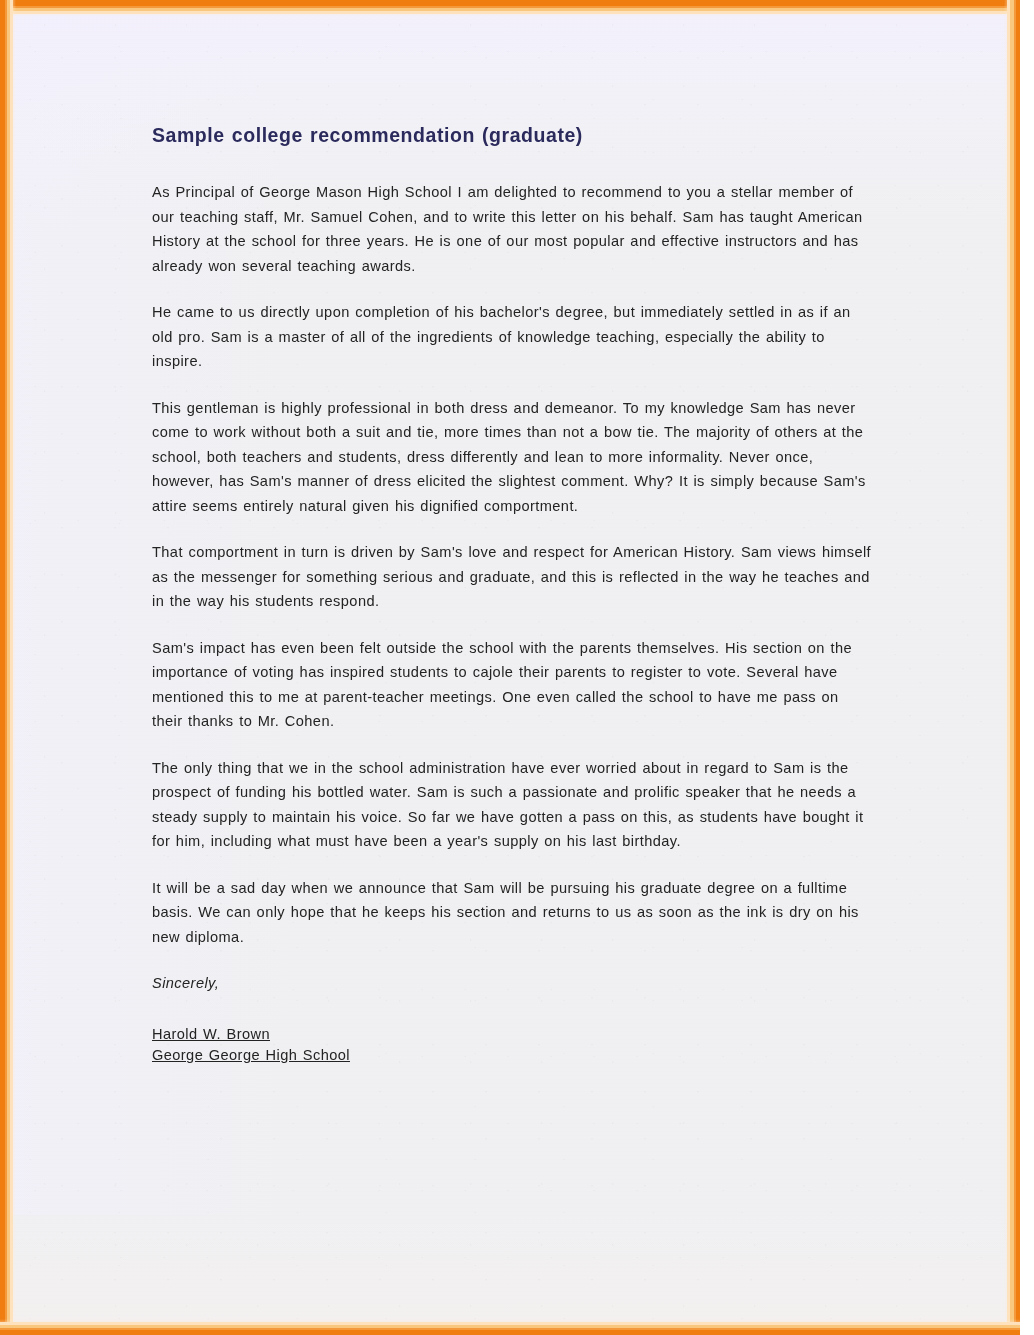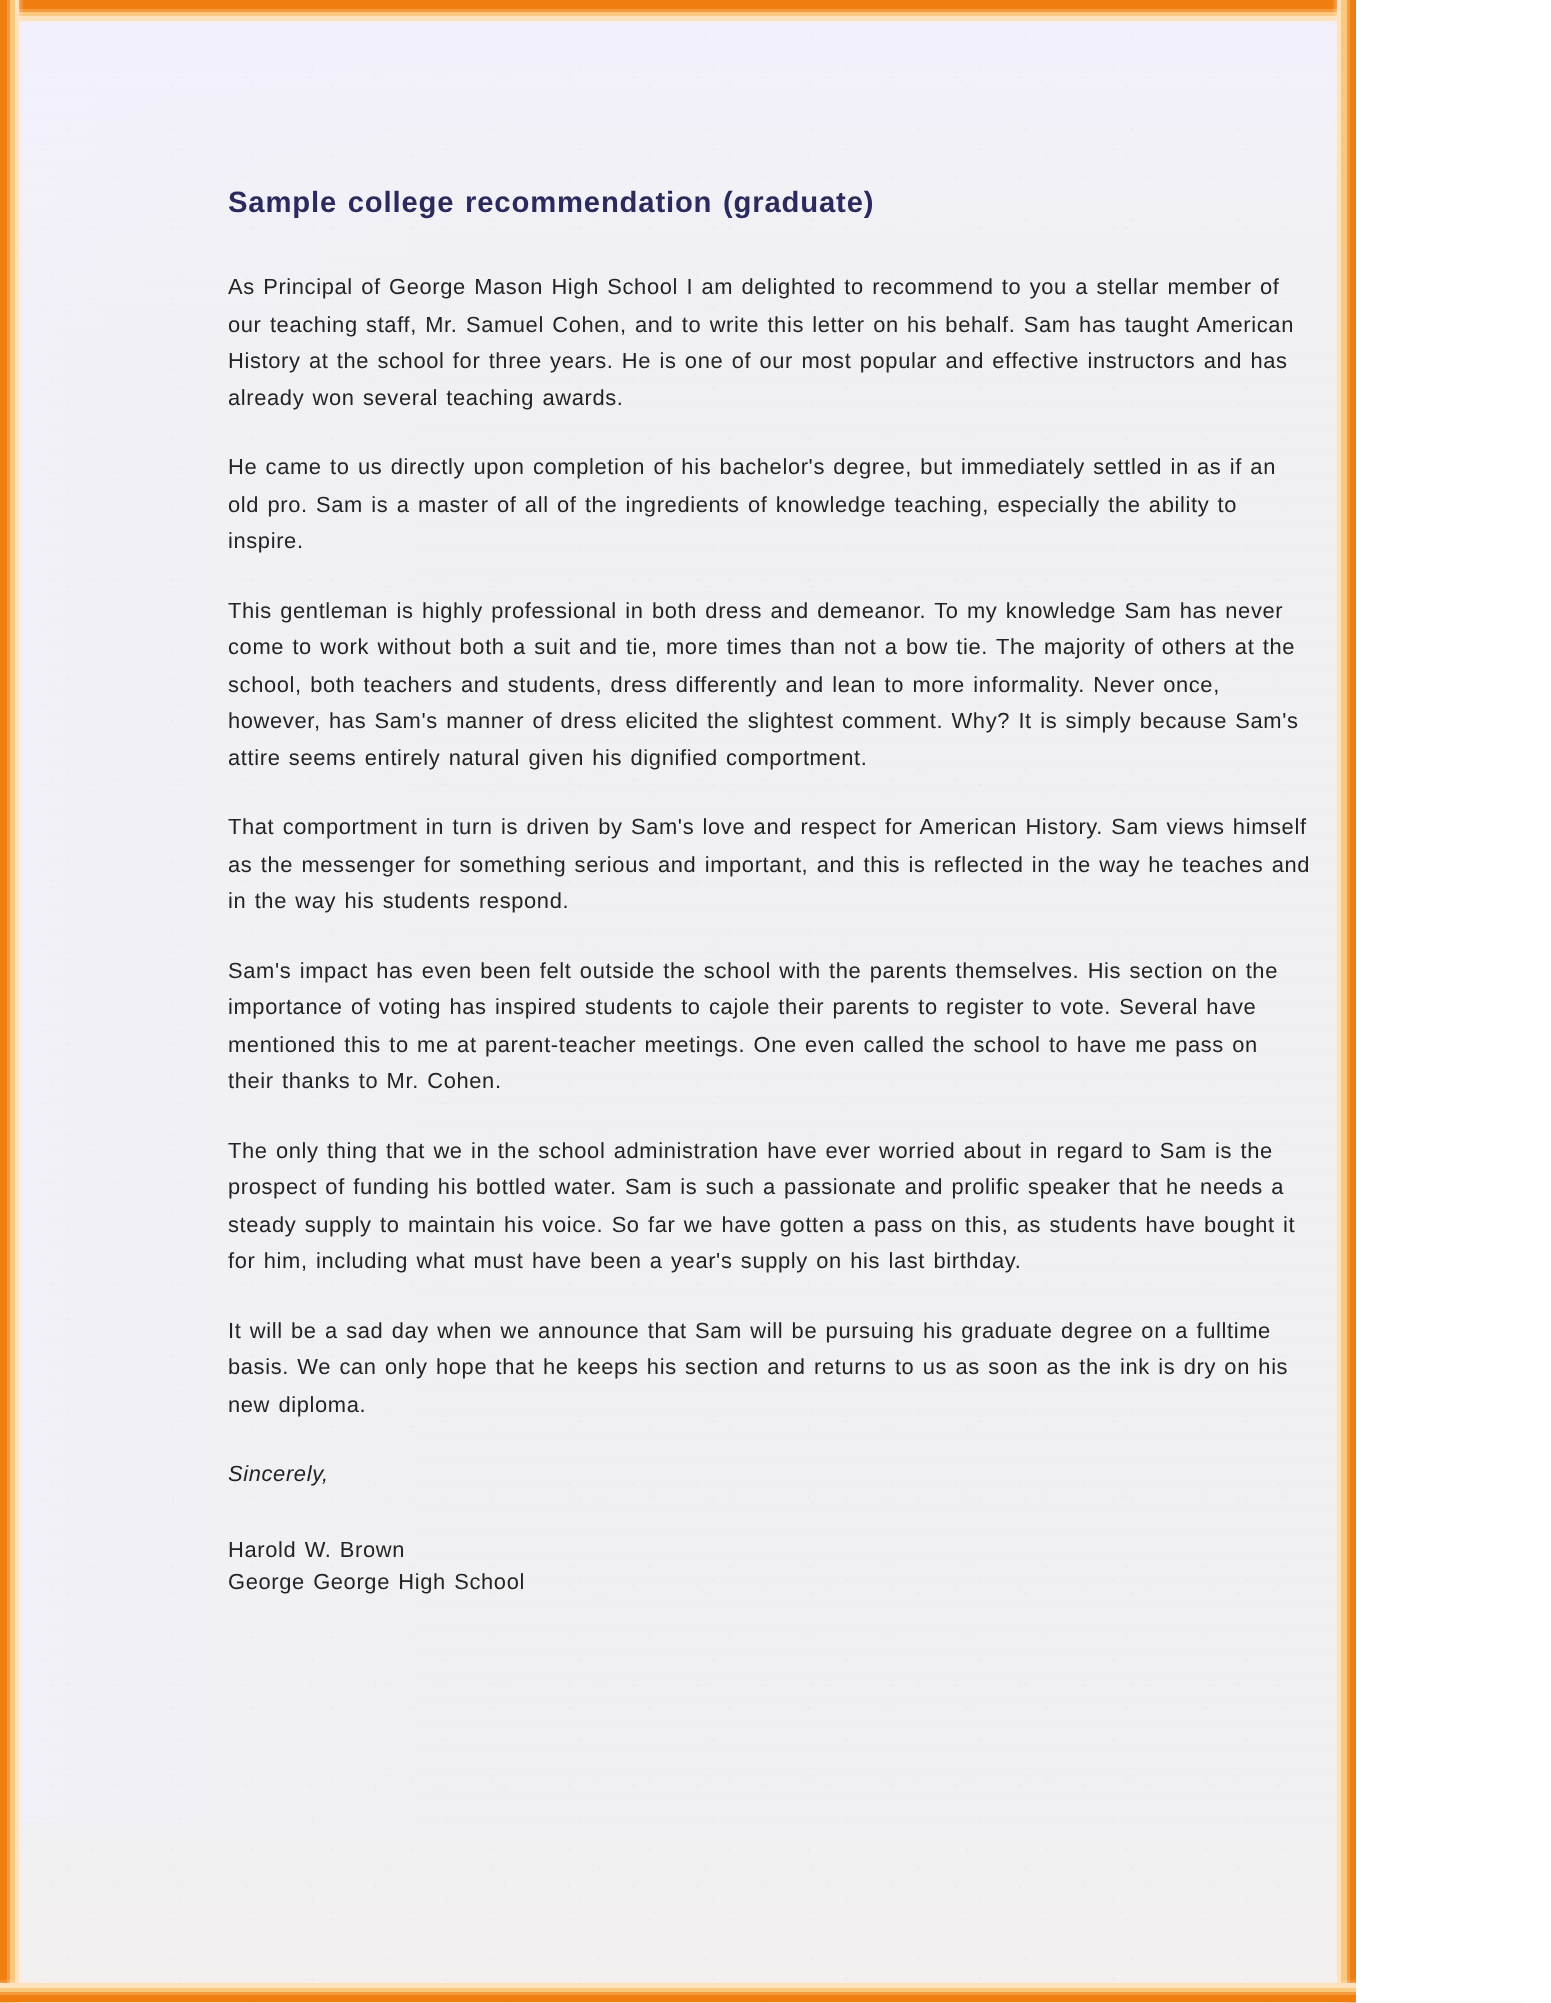--- a/index.html
+++ b/index.html
@@ -10,21 +10,21 @@
     width: 1034px;
     height: 1335px;
     background: #ffffff;
     font-family: "Liberation Sans", sans-serif;
     overflow: hidden;
   }
 
   
   .scan-page {
     position: relative;
-    width: 904px;
+    width: 1020px;
     height: 1335px;
     box-sizing: border-box;
     background: #f0f0f2;
     overflow: hidden;
   }
 
   
   .scan-tint-top {
     position: absolute;
     left: 0;
@@ -132,20 +132,21 @@
   .salutation {
     margin-bottom: 26px;
   }
   .closing {
     margin-top: 6px;
     margin-bottom: 28px;
     font-style: italic;
   }
   .signature-block .letter-line {
     line-height: 21px;
+    text-decoration: underline;
   }
 
   
   .scan-noise {
     position: absolute;
     inset: 0;
     z-index: 4;
     pointer-events: none;
     opacity: 0.05;
     background-image:
@@ -184,21 +185,21 @@
 
     <h1 class="letter-title">Sample college recommendation (graduate)</h1>
 
 
     <p class="letter-para">As Principal of George Mason High School I am delighted to recommend to you a stellar member of our teaching staff, Mr. Samuel Cohen, and to write this letter on his behalf. Sam has taught American History at the school for three years. He is one of our most popular and effective instructors and has already won several teaching awards.</p>
 
     <p class="letter-para">He came to us directly upon completion of his bachelor's degree, but immediately settled in as if an old pro. Sam is a master of all of the ingredients of knowledge teaching, especially the ability to inspire.</p>
 
     <p class="letter-para">This gentleman is highly professional in both dress and demeanor. To my knowledge Sam has never come to work without both a suit and tie, more times than not a bow tie. The majority of others at the school, both teachers and students, dress differently and lean to more informality. Never once, however, has Sam's manner of dress elicited the slightest comment. Why? It is simply because Sam's attire seems entirely natural given his dignified comportment.</p>
 
-    <p class="letter-para">That comportment in turn is driven by Sam's love and respect for American History. Sam views himself as the messenger for something serious and important, and this is reflected in the way he teaches and in the way his students respond.</p>
+    <p class="letter-para">That comportment in turn is driven by Sam's love and respect for American History. Sam views himself as the messenger for something serious and graduate, and this is reflected in the way he teaches and in the way his students respond.</p>
 
 
     <p class="letter-para">Sam's impact has even been felt outside the school with the parents themselves. His section on the importance of voting has inspired students to cajole their parents to register to vote. Several have mentioned this to me at parent-teacher meetings. One even called the school to have me pass on their thanks to Mr. Cohen.</p>
 
     <p class="letter-para">The only thing that we in the school administration have ever worried about in regard to Sam is the prospect of funding his bottled water. Sam is such a passionate and prolific speaker that he needs a steady supply to maintain his voice. So far we have gotten a pass on this, as students have bought it for him, including what must have been a year's supply on his last birthday.</p>
 
     <p class="letter-para">It will be a sad day when we announce that Sam will be pursuing his graduate degree on a fulltime basis. We can only hope that he keeps his section and returns to us as soon as the ink is dry on his new diploma.</p>
 
     <p class="letter-para closing">Sincerely,</p>
 

